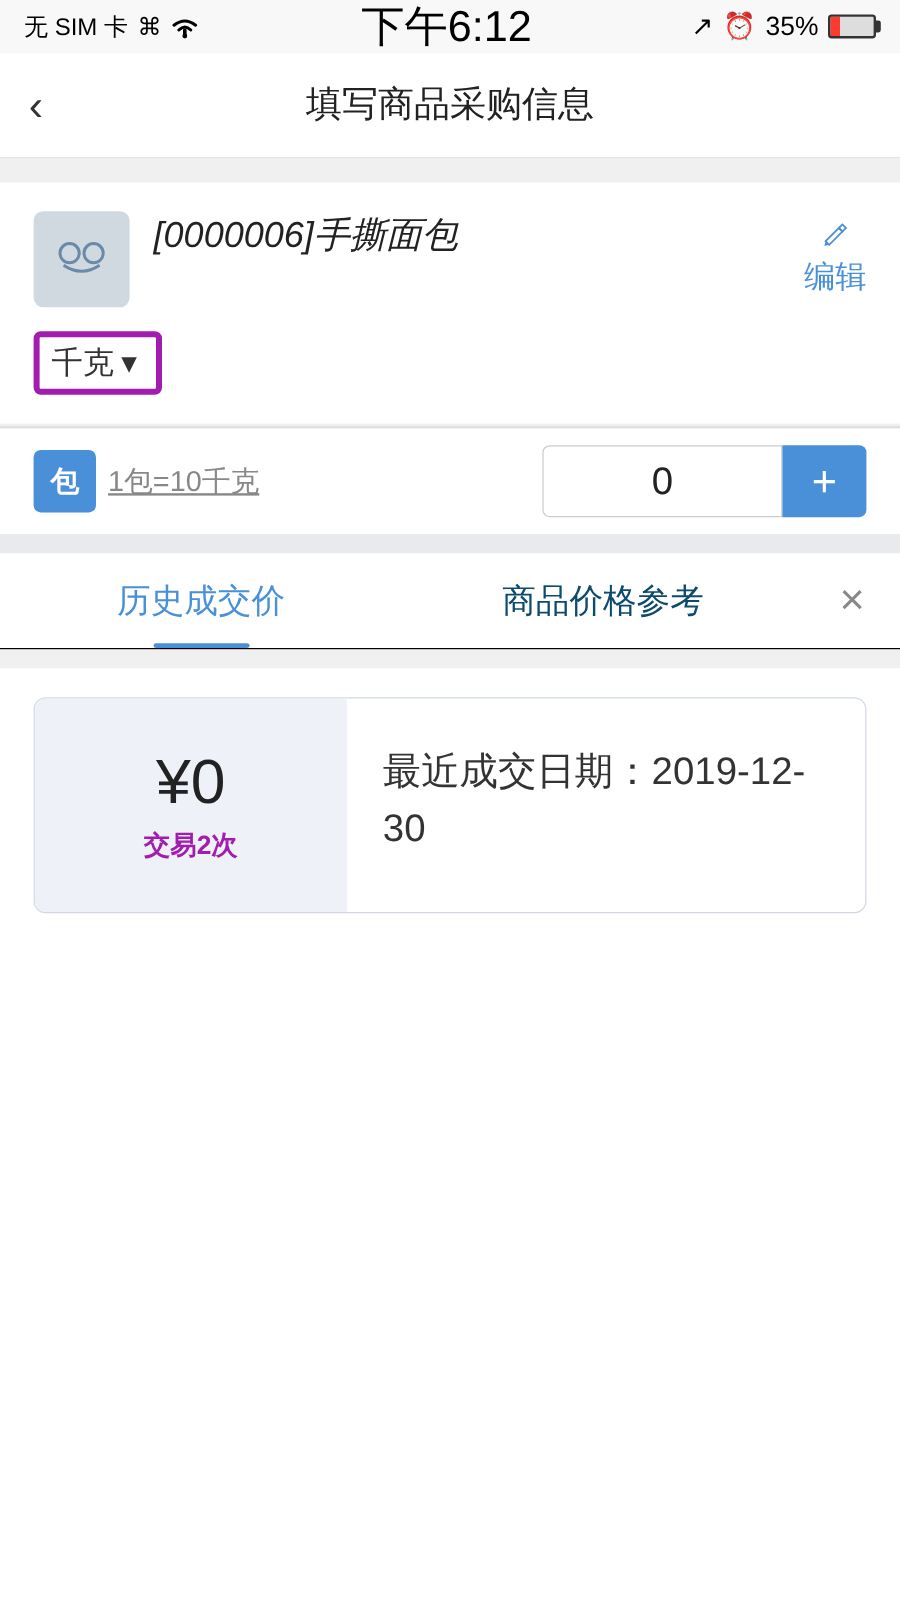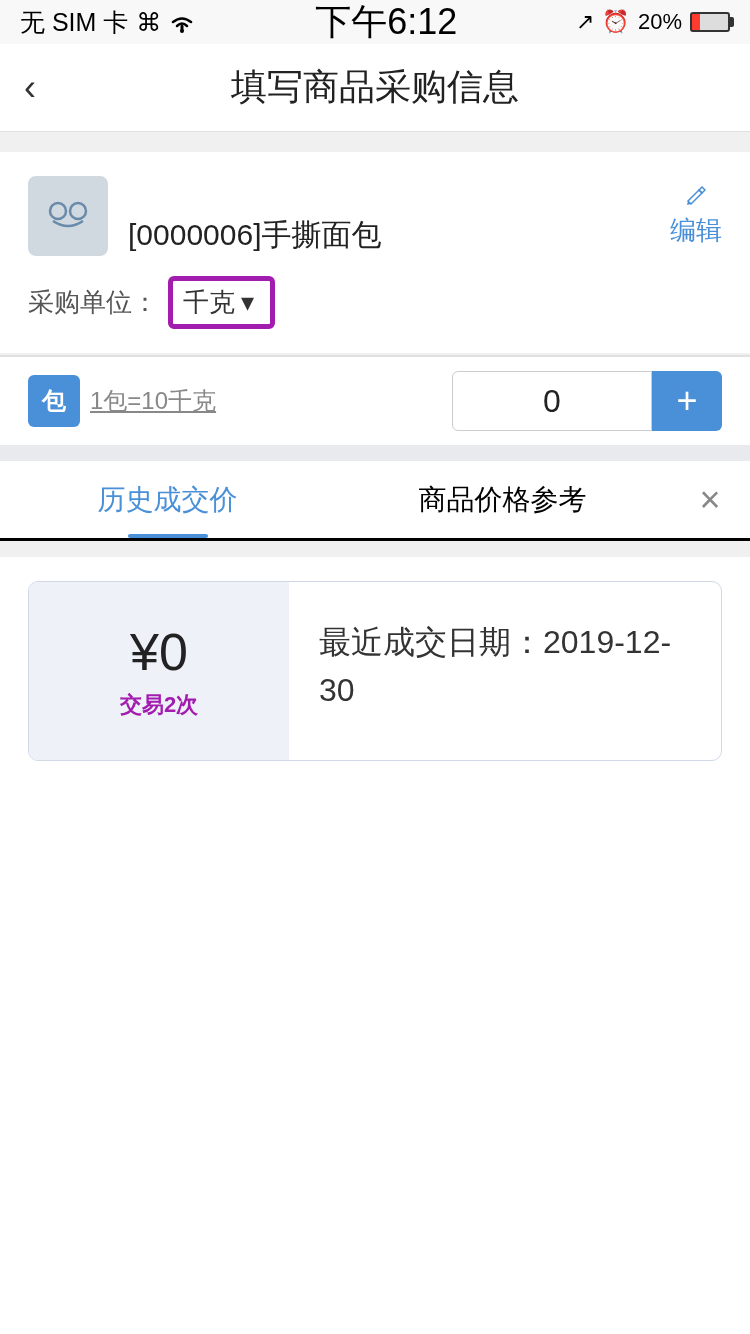--- a/index.html
+++ b/index.html
@@ -17,21 +17,21 @@
       width: 750px;
       height: 44px;
       background: #f8f8f8;
       display: flex;
       align-items: center;
       justify-content: space-between;
       padding: 0 20px;
       font-size: 26px;
       color: #000;
     }
-    .status-left { display: flex; align-items: center; gap: 8px; font-size: 25px; }
+    .status-left { display: flex; align-items: center; gap: 8px; font-size: 20px; }
     .status-center { font-size: 36px; font-weight: 400; }
     .status-right { display: flex; align-items: center; gap: 8px; font-size: 22px; }
     .battery {
       display: inline-block;
       width: 40px;
       height: 20px;
       border: 2px solid #333;
       border-radius: 3px;
       position: relative;
       background: linear-gradient(to right, #ff3b30 22%, #ddd 22%);
@@ -60,41 +60,42 @@
       border-bottom: 1px solid #e0e0e0;
     }
     .nav-back {
       position: absolute;
       left: 24px;
       font-size: 36px;
       color: #333;
       cursor: pointer;
     }
     .nav-title {
-      font-size: 36px;
+      font-size: 30px;
       font-weight: 500;
       color: #222;
     }
 
     
     .product-card {
       background: #fff;
       margin-top: 20px;
       padding: 24px 28px;
     }
     .product-top {
       display: flex;
       align-items: center;
       justify-content: space-between;
       margin-bottom: 20px;
     }
     .product-left {
       display: flex;
-      align-items: flex-end;
+      align-items: flex-start;
       gap: 20px;
+      font-style: italic;
     }
     .product-thumb {
       width: 80px;
       height: 80px;
       background: #d0d8e0;
       border-radius: 8px;
       display: flex;
       align-items: center;
       justify-content: center;
       color: #6a8aaa;
@@ -215,33 +216,33 @@
     
     .divider-section {
       height: 16px;
       background: #e8eaed;
     }
 
     
     .tab-bar {
       background: #fff;
       display: flex;
-      align-items: center;
+      align-items: flex-end;
       height: 80px;
-      border-bottom: 3px solid #000000;
+      border-bottom: 1px solid #000000;
       position: relative;
     }
     .tab-item {
       flex: 1;
       height: 100%;
       display: flex;
       align-items: center;
       justify-content: center;
       font-size: 28px;
-      color: #000000;
+      color: #0c4a6e;
       cursor: pointer;
       position: relative;
     }
     .tab-item.active {
       color: #4a90d9;
     }
     .tab-item.active::after {
       content: '';
       position: absolute;
       bottom: 0;
@@ -328,21 +329,21 @@
         <path d="M9 12 Q14 7 19 12" stroke="#000" stroke-width="2.5" fill="none" stroke-linecap="round"></path>
         <path d="M5 8 Q14 1 23 8" stroke="#000" stroke-width="2.5" fill="none" stroke-linecap="round"></path>
         <circle cx="14" cy="17" r="2" fill="#000"></circle>
       </svg>
     </span>
   </div>
   <div class="status-center">下午6:12</div>
   <div class="status-right">
     <span>↗</span>
     <span>⏰</span>
-    <span>20%</span>
+    <span>35%</span>
     <span class="battery"></span>
   </div>
 </div>
 
 <div class="nav-header">
   <div class="nav-back">‹</div>
   <div class="nav-title">填写商品采购信息</div>
 </div>
 
 <div class="product-card">
@@ -361,21 +362,20 @@
       <svg width="22" height="22" viewBox="0 0 22 22" style="vertical-align:middle;">
         <path d="M3 16 L14 5 L17 8 L6 19 Z" stroke="#4a90d9" stroke-width="1.5" fill="none"></path>
         <path d="M14 5 L17 2 L20 5 L17 8 Z" stroke="#4a90d9" stroke-width="1.5" fill="none"></path>
         <path d="M3 16 L2 20 L6 19 Z" fill="#4a90d9"></path>
       </svg>
       <span>编辑</span>
     </div>
   </div>
   <div class="product-bottom">
     <div class="unit-row">
-      <span>采购单位：</span>
       <div class="unit-select">
         <span>千克</span>
         <span>▾</span>
       </div>
     </div>
   </div>
 </div>
 
 <div class="qty-row">
   <div class="qty-label">

